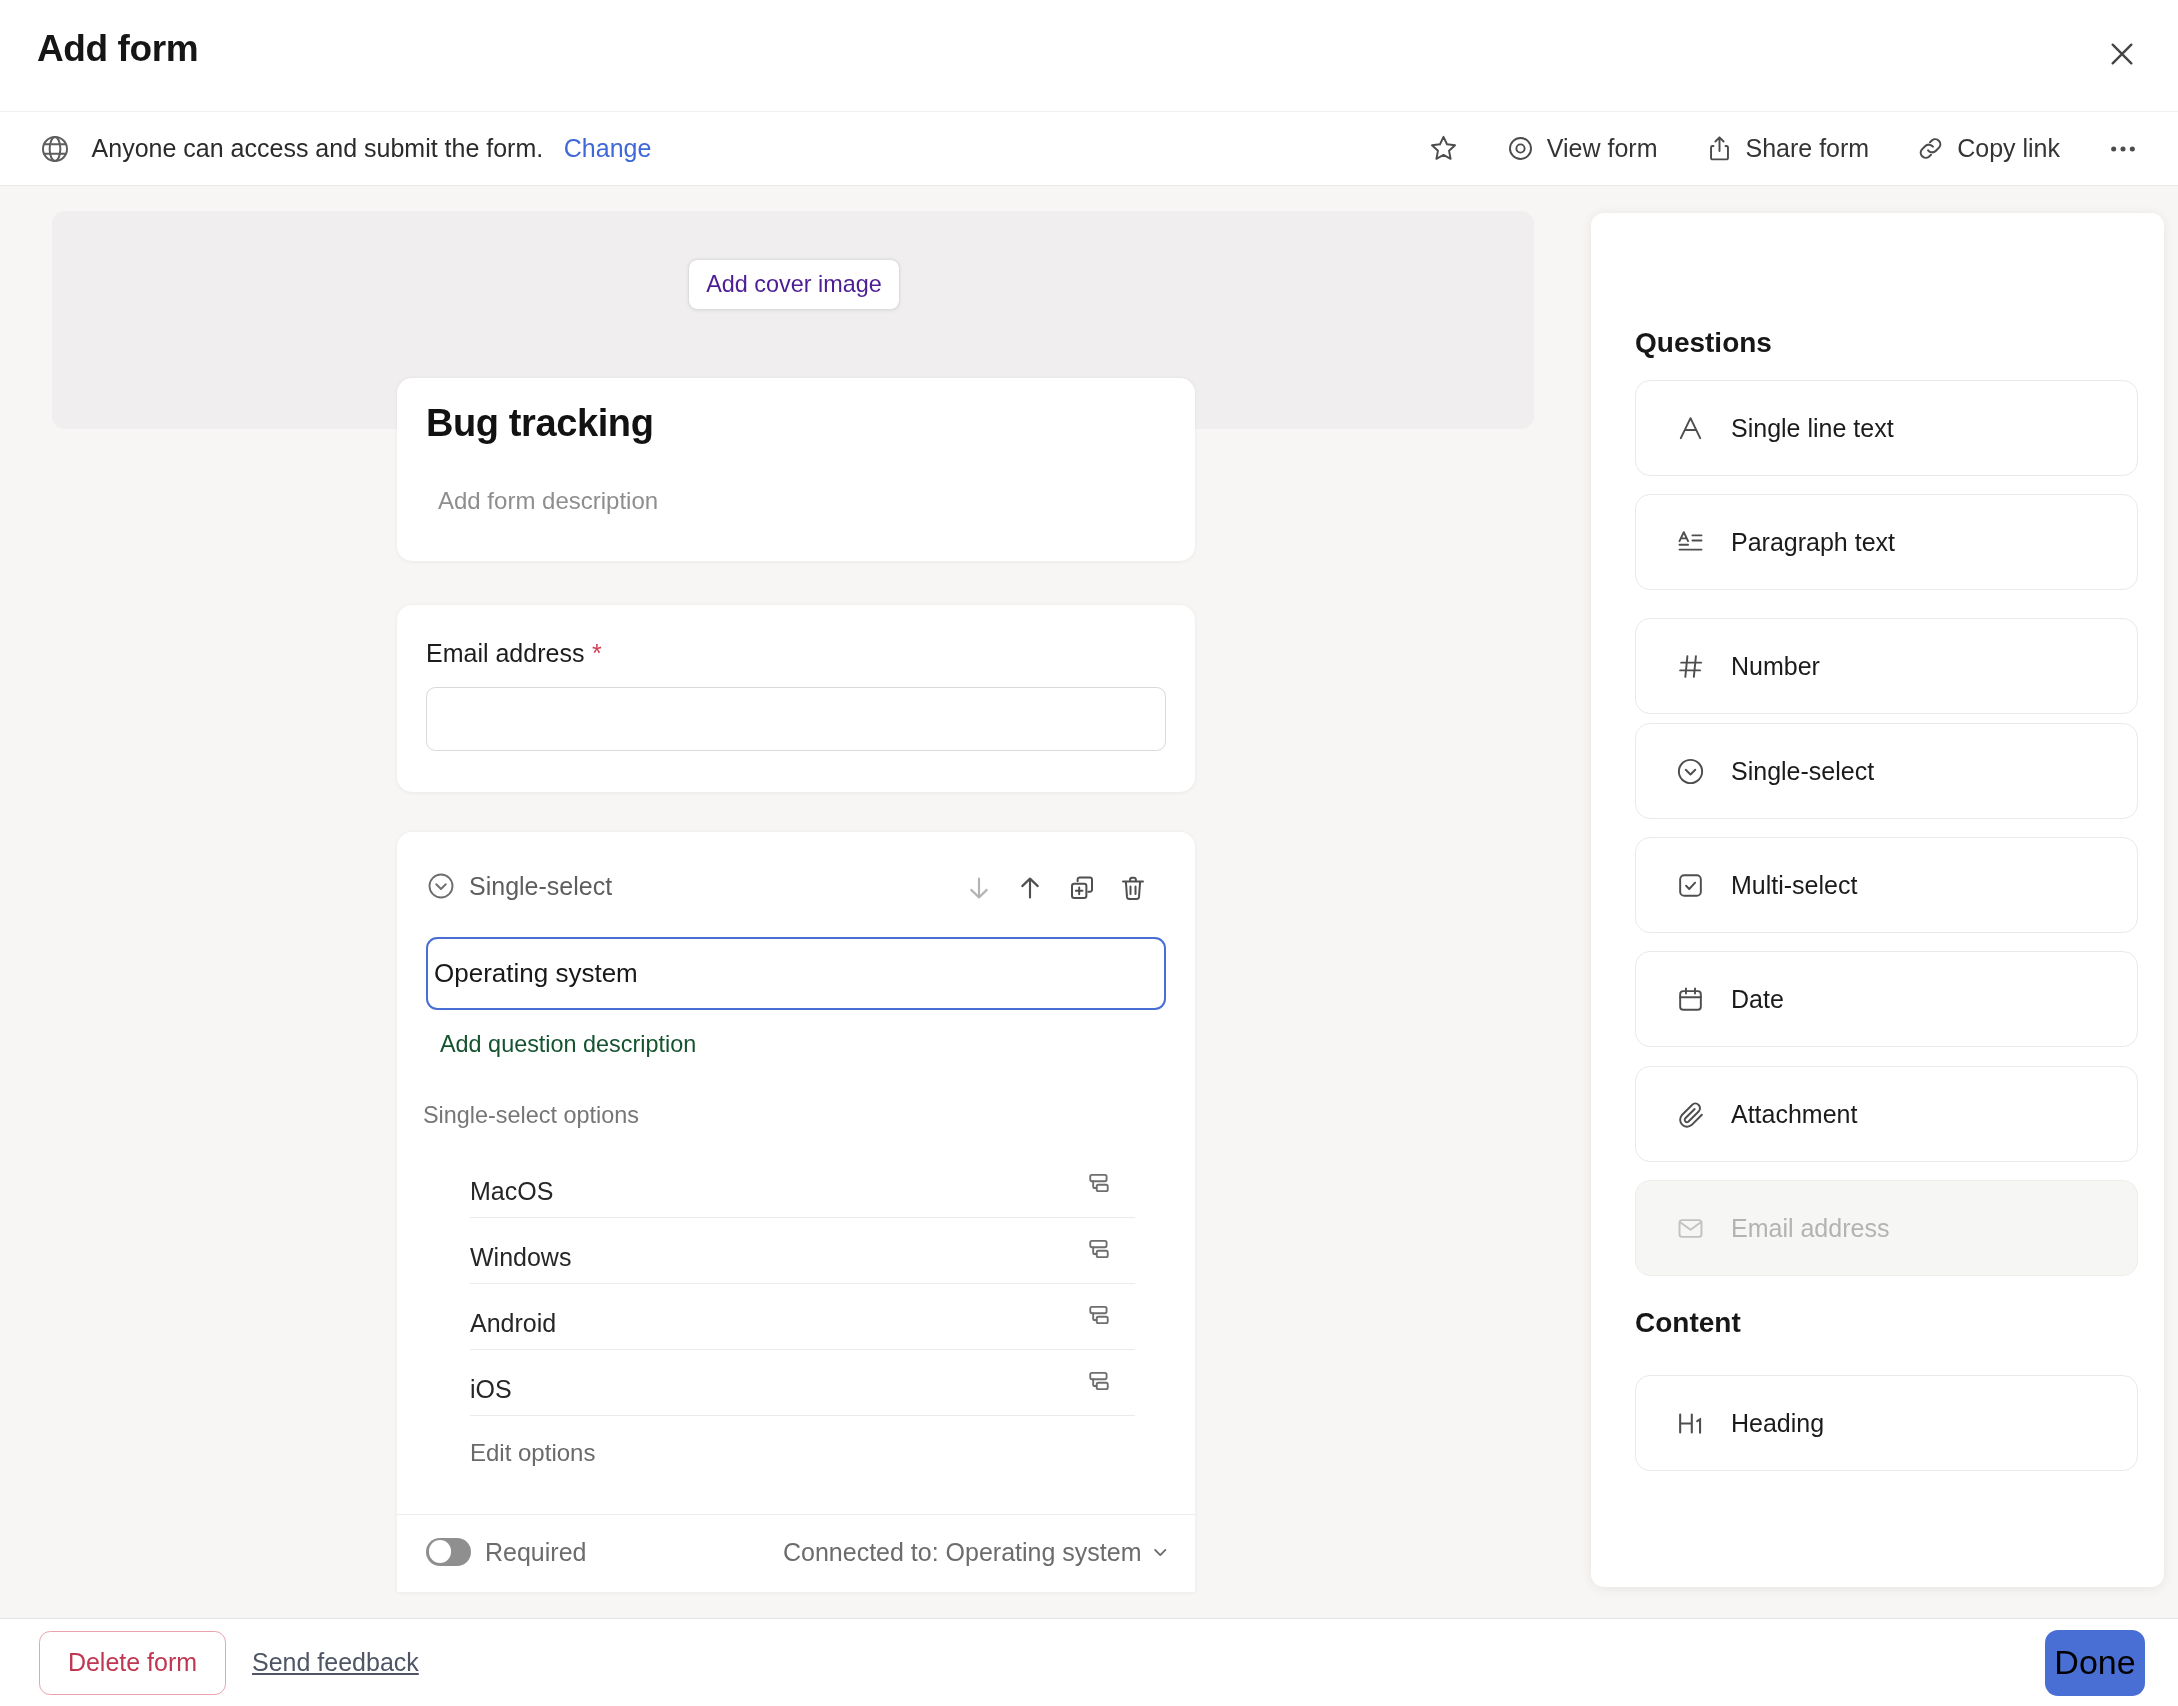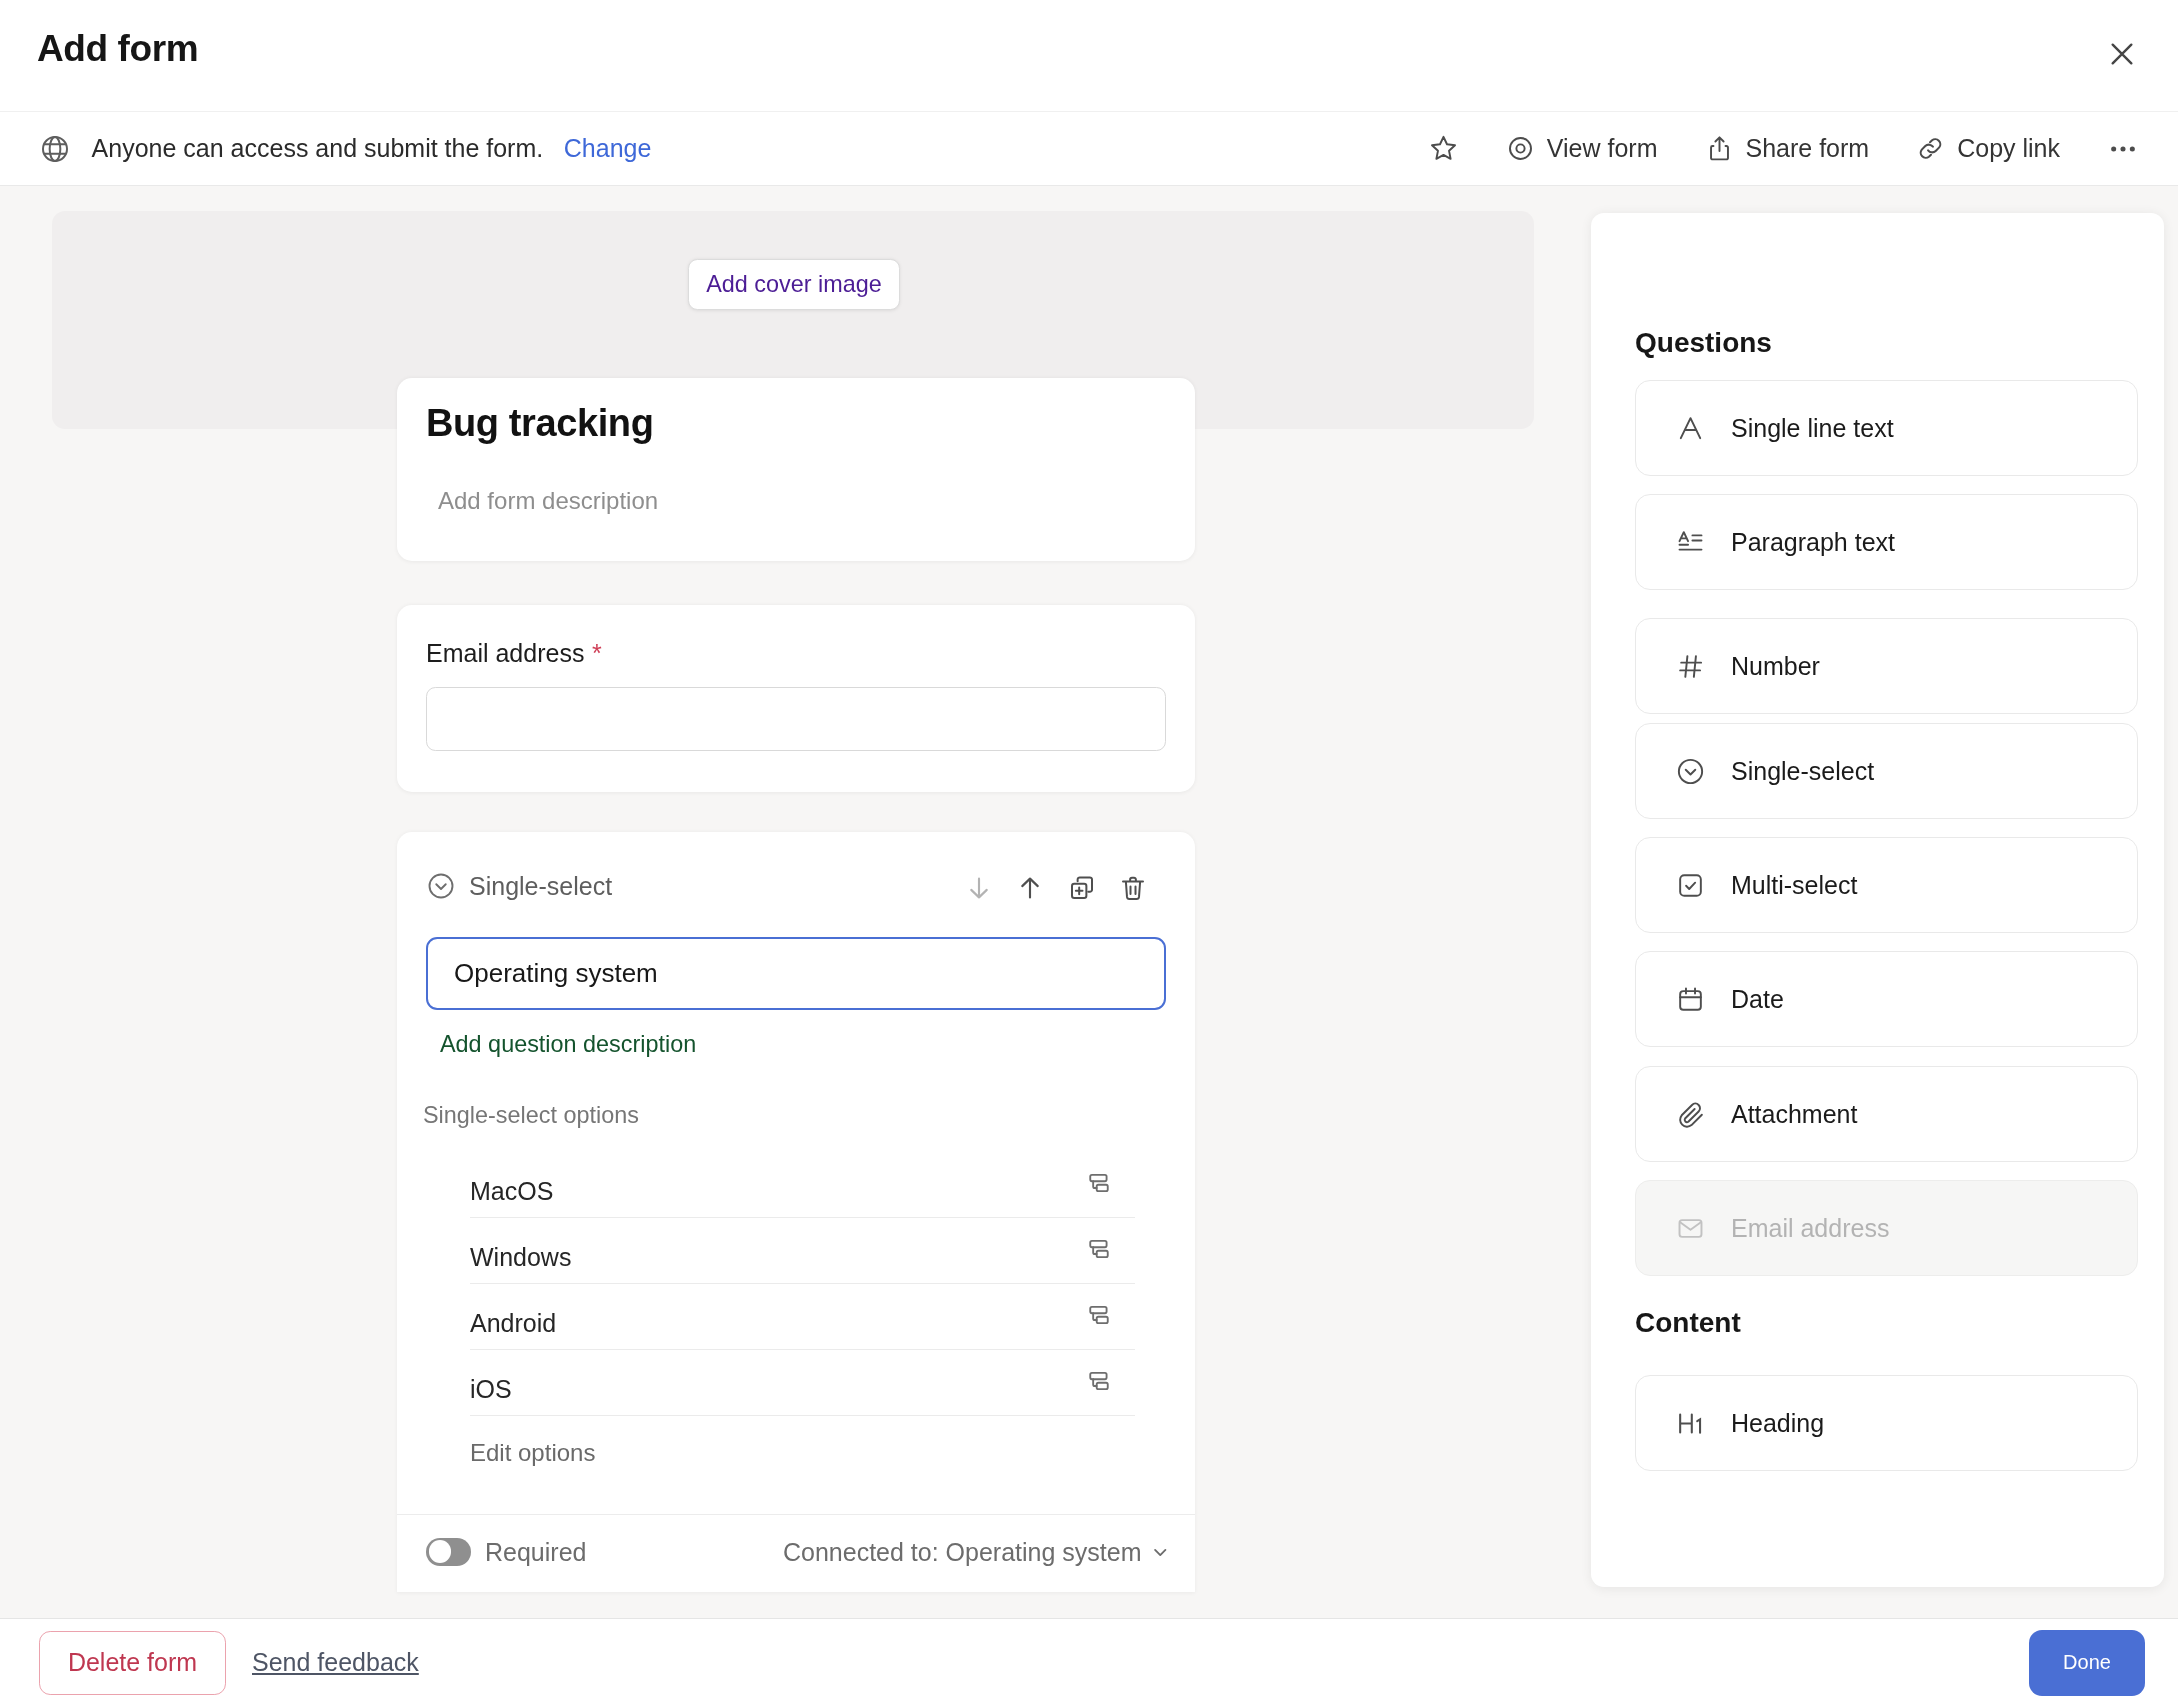--- a/index.html
+++ b/index.html
@@ -51,21 +51,21 @@
   }
 
   .select-card { top:646px; height:760px; border-radius:15px 15px 0 0; box-shadow:0 0.9px 4.7px rgba(0,0,0,0.05); }
   .sc-header { position:absolute; left:29px; top:39px; display:flex; align-items:center; gap:13px; font-size:25px; color:#5e5e5e; }
   .sc-header .icon { color:#6e6e6e; }
   .sc-actions { position:absolute; right:47px; top:41px; display:flex; align-items:center; gap:21.5px; }
   .sc-actions .act { width:30px; height:30px; color:#4f4f4f; cursor:pointer; }
   .sc-actions .act.disabled { color:#b3b3b3; }
   .sc-input-wrap {
     position:absolute; left:29px; top:105px; width:740px; height:73px; background:#fff;
-    border:2.8px solid var(--done-blue,#4a6fd4); border-radius:11.2px; display:flex; align-items:center; padding:0 24px;
+    border:2.8px solid var(--done-blue,#4a6fd4); border-radius:11.2px; display:flex; align-items:center; padding:0 4px;
   }
   .sc-input-wrap input { border:none; outline:none; width:100%; font-size:26px; color:#181818; font-family:inherit; background:transparent; }
   .sc-adddesc { position:absolute; left:43px; top:199px; font-size:23.4px; color:#14532d; cursor:text; }
   .sc-optheading { position:absolute; left:26px; top:270px; font-size:23.4px; color:#767676; }
   .options { position:absolute; left:0; top:320px; width:798px; }
   .opt-row { position:relative; height:66px; cursor:pointer; }
   .opt-label { position:absolute; left:73px; top:8px; line-height:62px; font-size:25px; color:#262626; }
   .opt-icon { position:absolute; right:82px; top:17px; color:#6e6e6e; }
   .opt-row .divider { position:absolute; left:73px; right:60px; bottom:0; height:0.9px; background:#ebebeb; }
   .edit-options { position:absolute; left:73px; top:607px; font-size:24px; color:#6a6a6a; cursor:pointer; }
@@ -101,22 +101,22 @@
   .bottombar {
     position:absolute; left:0; top:1618px; width:2178px; height:88px; background:#fff;
     border-top:0.9px solid #e5e5e5; display:flex; align-items:center; padding:0 33px 0 39px;
   }
   .delete-btn {
     width:187px; height:64px; background:#fff; border:1.9px solid #eba2ad; border-radius:11.2px;
     color:#bf3750; font-size:25px; display:flex; align-items:center; justify-content:center; cursor:pointer;
   }
   .feedback-link { margin-left:26px; font-size:25px; color:#4e5565; text-decoration:underline; cursor:pointer; }
   .done-btn {
-    margin-left:auto; width:116px; height:66px; background:var(--done-blue,#4a6fd4); border-radius:13px;
-    color:#ffffff; font-size:20px; display:flex; align-items:center; justify-content:center; cursor:pointer;
+    margin-left:auto; width:100px; height:66px; background:var(--done-blue,#4a6fd4); border-radius:13px;
+    color:#000000; font-size:34px; display:flex; align-items:center; justify-content:center; cursor:pointer;
   }
 </style>
 </head>
 <body>
 
 <div id="app">
 
   <div class="header">
     <div class="header-title">Add form</div>
     <div class="close-btn">

